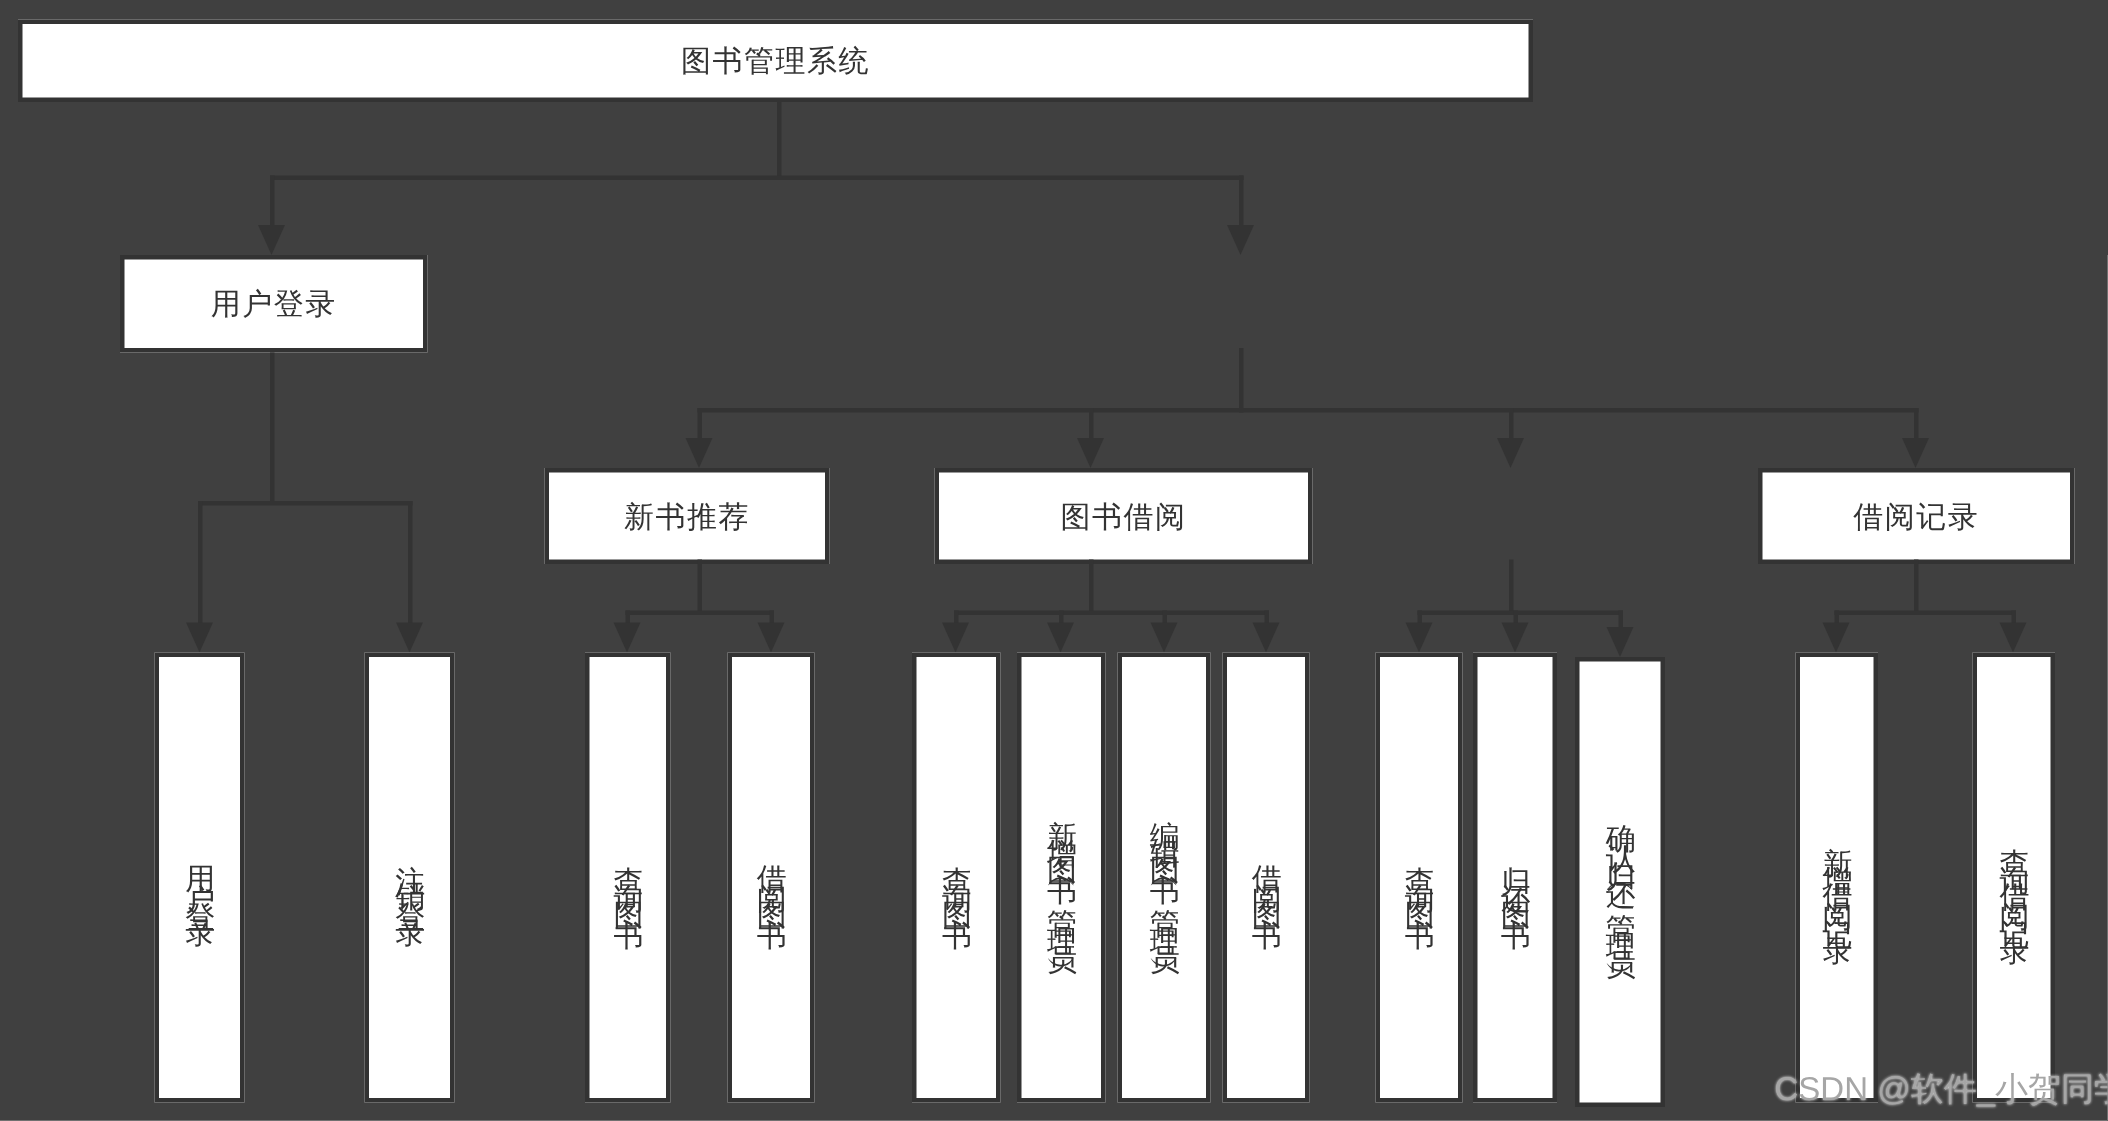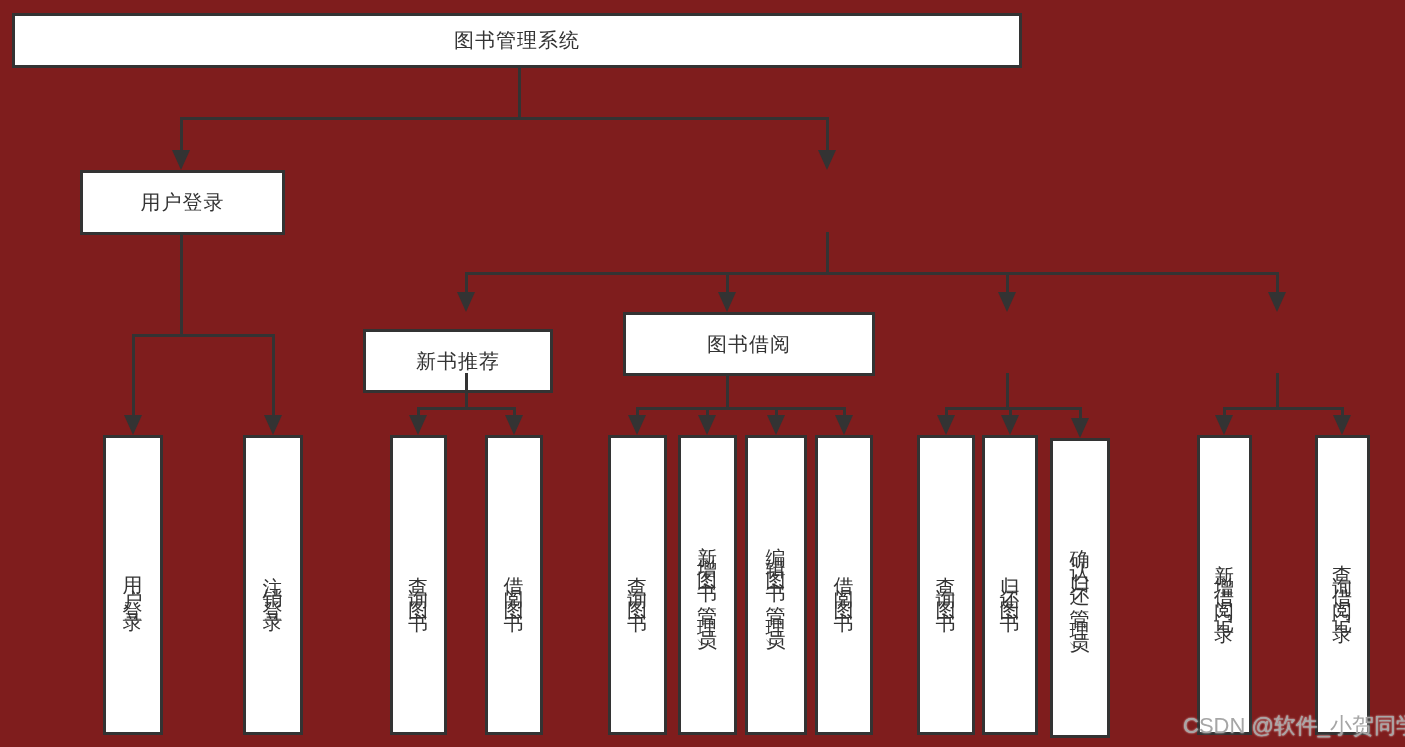--- a/index.html
+++ b/index.html
@@ -3,21 +3,21 @@
 <meta charset="utf-8">
 <style>
   * { box-sizing: border-box; }
   html, body { margin: 0; padding: 0; }
   body {
     width: 1405px; height: 747px;
     background: #ffffff;
     font-family: "Liberation Sans", "DejaVu Sans", sans-serif;
     color: #333333;
   }
-  .canvas { position: relative; width: 1405px; height: 747px; overflow: hidden; background: #7f1d1d; text-decoration: underline; }
+  .canvas { position: relative; width: 1405px; height: 747px; overflow: hidden; background: #404040; text-decoration: underline; }
 
   
   .box {
     position: absolute;
     border: 3px solid #333333;
     background: #ffffff;
     display: flex;
     align-items: center;
     justify-content: center;
   }
@@ -87,25 +87,28 @@
   <div class="hl" style="left:465px;top:272px;width:814px"></div>
   <div class="vl" style="left:465px;top:272px;height:22px"></div>
   <div class="ah" style="left:457px;top:292px"></div>
   <div class="vl" style="left:726px;top:272px;height:22px"></div>
   <div class="ah" style="left:718px;top:292px"></div>
   <div class="vl" style="left:1006px;top:272px;height:22px"></div>
   <div class="ah" style="left:998px;top:292px"></div>
   <div class="vl" style="left:1276px;top:272px;height:22px"></div>
   <div class="ah" style="left:1268px;top:292px"></div>
 
-  <div class="box hbox" style="left:363px;top:329px;width:190px;height:64px">
+  <div class="box hbox" style="left:363px;top:312px;width:190px;height:64px">
     <span class="lbl">新书推荐</span>
   </div>
   <div class="box hbox" style="left:623px;top:312px;width:252px;height:64px">
     <span class="lbl">图书借阅</span>
+  </div>
+  <div class="box hbox" style="left:1172px;top:312px;width:211px;height:64px">
+    <span class="lbl">借阅记录</span>
   </div>
 
   <div class="vl" style="left:465px;top:373px;height:36px"></div>
   <div class="hl" style="left:417px;top:407px;width:99px"></div>
   <div class="vl" style="left:417px;top:407px;height:10px"></div>
   <div class="ah" style="left:409px;top:415px"></div>
   <div class="vl" style="left:513px;top:407px;height:10px"></div>
   <div class="ah" style="left:505px;top:415px"></div>
 
   <div class="vl" style="left:726px;top:373px;height:36px"></div>

